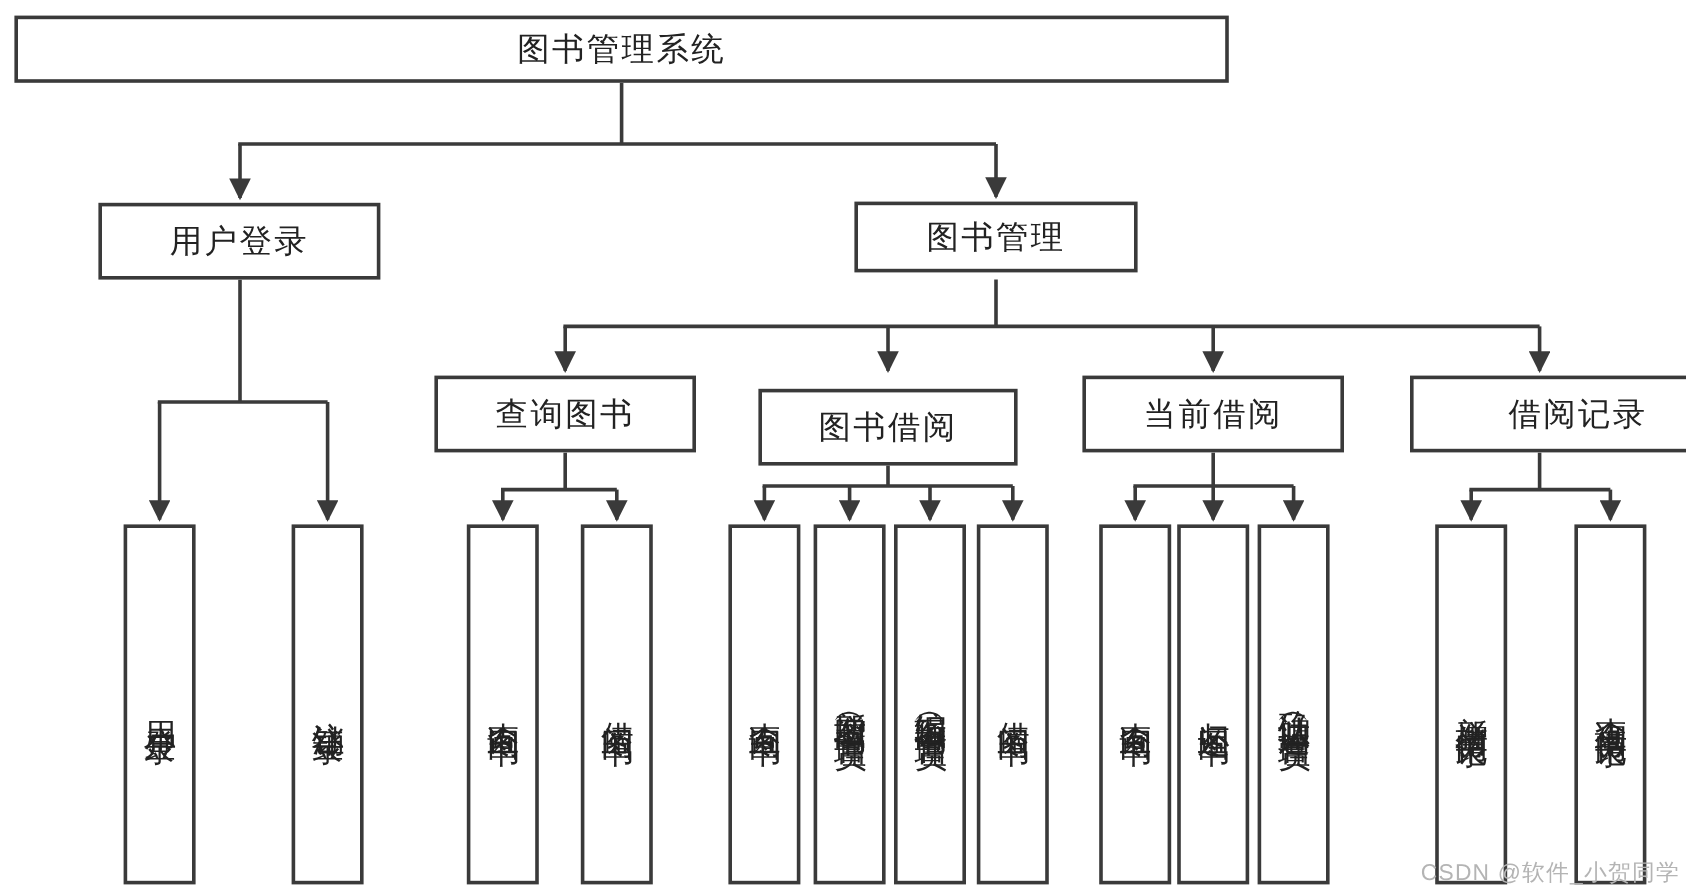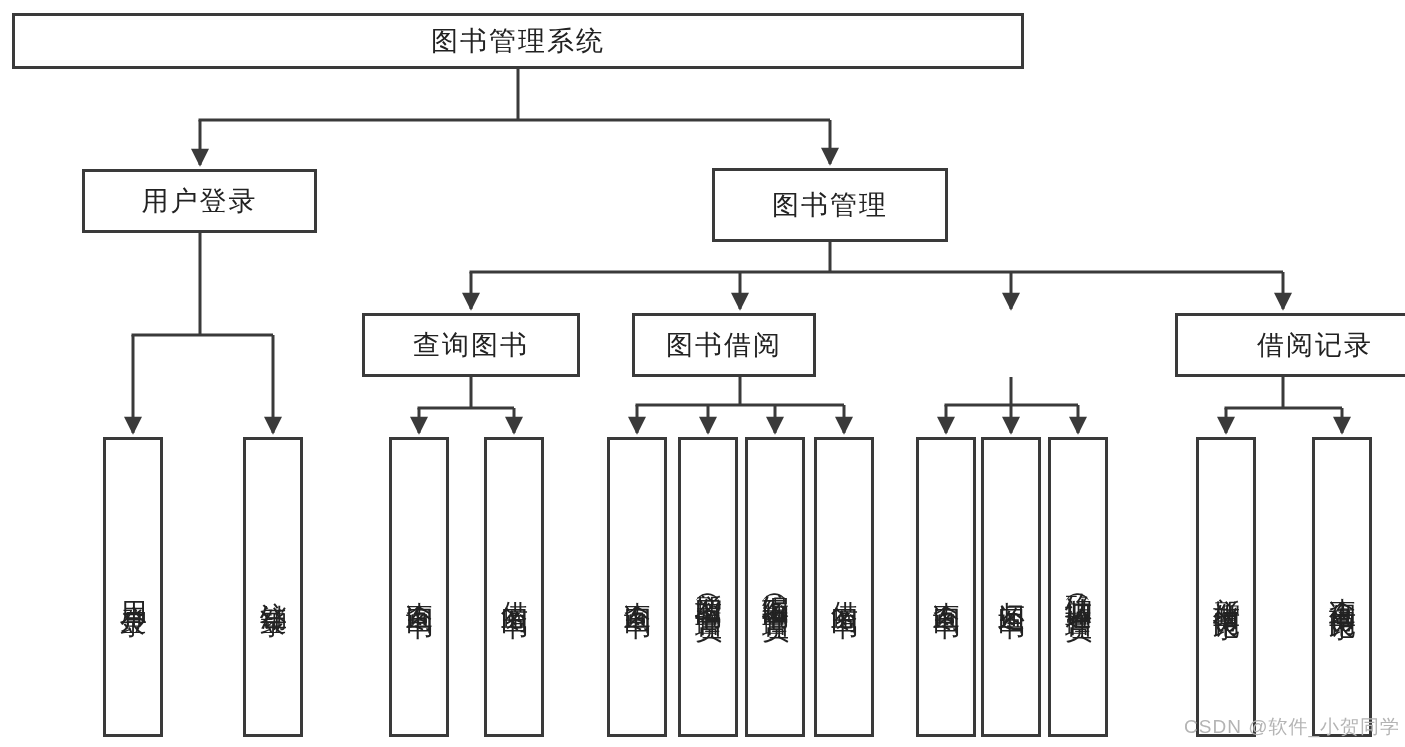--- a/index.html
+++ b/index.html
@@ -114,24 +114,25 @@
     <g>
       <path class="wire" d="M1283 377 V408 M1224.5 408 H1342"></path>
       <path class="wire" d="M1226 408 V433" marker-end="url(#arrow)"></path>
       <path class="wire" d="M1342 408 V433" marker-end="url(#arrow)"></path>
     </g>
   </svg>
 
   <div class="node" style="left:12px;top:13px;width:1012px;height:56px;">图书管理系统</div>
 
   <div class="node" style="left:82px;top:169px;width:235px;height:64px;">用户登录</div>
-  <div class="node" style="left:712px;top:168px;width:236px;height:74px;text-align:right;">图书管理</div>
+  <div class="node" style="left:712px;top:168px;width:236px;height:59px;text-align:right;">图书管理</div>
 
   <div class="node" style="left:362px;top:313px;width:218px;height:64px;">查询图书</div>
-  <div class="node" style="left:632px;top:313px;width:184px;height:64px;">图书借阅</div>
+  <div class="node" style="left:632px;top:324px;width:216px;height:64px;">图书借阅</div>
+  <div class="node" style="left:902px;top:313px;width:218px;height:64px;">当前借阅</div>
   <div class="node" style="left:1175px;top:313px;width:247px;height:64px;padding-left:33px;">借阅记录</div>
 
   <div class="leaf" style="left:103px;">
     <span class="vtext">用户登录</span>
   </div>
   <div class="leaf" style="left:243px;">
     <span class="vtext">注销登录</span>
   </div>
 
   <div class="leaf" style="left:389px;">

